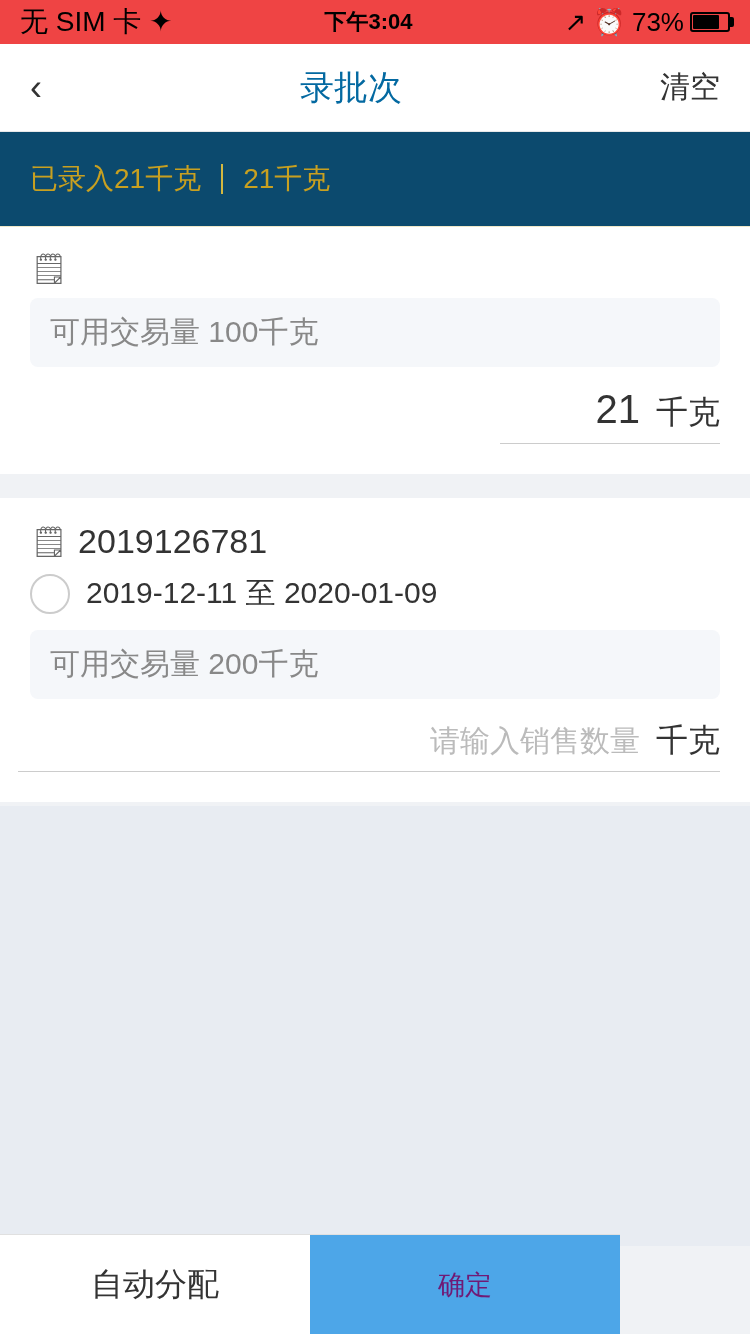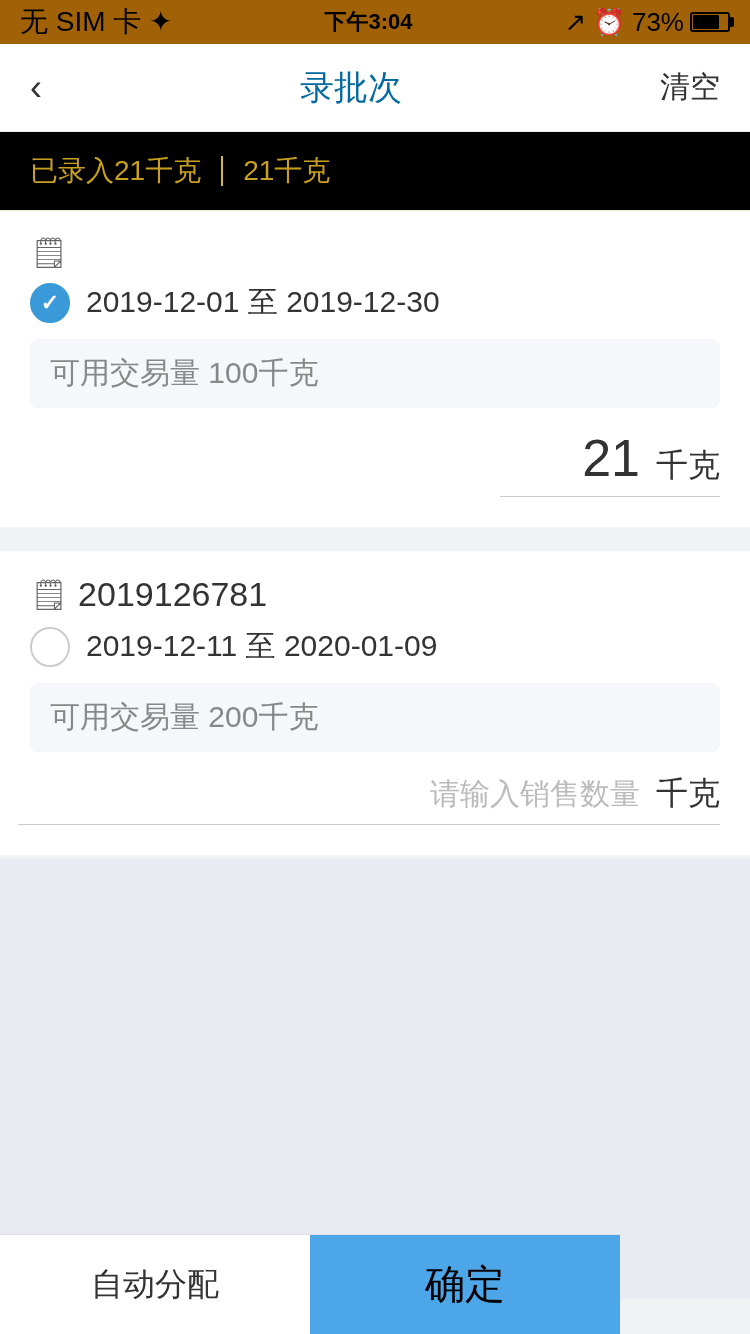--- a/index.html
+++ b/index.html
@@ -10,21 +10,21 @@
       font-family: -apple-system, "PingFang SC", "Helvetica Neue", sans-serif;
       background: #f0f2f5;
       position: relative;
       overflow-x: hidden;
     }
 
     
     .status-bar {
       width: 750px;
       height: 44px;
-      background: #a16207;
+      background: #ef4444;
       display: flex;
       align-items: center;
       justify-content: space-between;
       padding: 0 20px;
     }
     .status-left {
       font-size: 28px;
       font-weight: 500;
       color: #000;
     }
@@ -91,22 +91,22 @@
       color: #0369a1;
     }
     .nav-clear {
       font-size: 30px;
       color: #333;
       cursor: pointer;
     }
 
     
     .summary-banner {
-      background: #000000;
-      padding: 20px 30px;
+      background: #0c4a6e;
+      padding: 28px 30px;
       display: flex;
       align-items: center;
       gap: 20px;
       border-bottom: 1px solid #f0e8c8;
     }
     .summary-text {
       font-size: 28px;
       color: #c8a020;
       font-weight: 500;
     }
@@ -209,22 +209,22 @@
       font-size: 32px;
       color: #333;
       background: #fff;
       cursor: pointer;
     }
     .btn-confirm {
       flex: 1;
       display: flex;
       align-items: center;
       justify-content: center;
-      font-size: 40px;
-      color: #000000;
+      font-size: 27px;
+      color: #701a75;
       background: #4da6e8;
       cursor: pointer;
     }
 
     .section-gap {
       height: 20px;
       background: #f0f2f5;
     }
   </style>
 </head>
@@ -251,33 +251,29 @@
 <div class="summary-banner">
   <span class="summary-text">已录入21千克</span>
   <div class="summary-divider"></div>
   <span class="summary-value">21千克</span>
 </div>
 
 <div class="batch-item">
   <div class="batch-header">
     <span class="batch-icon">🗒</span>
   </div>
-  <div class="batch-date-row">
-    <div class="radio-btn checked"></div>
-    <span class="batch-date">2019-12-01 至 2019-12-30</span>
-  </div>
   <div class="batch-avail-box">
     <span class="batch-avail-text">可用交易量 100千克</span>
   </div>
 </div>
 
 <div style="background:#fff; padding: 20px 30px 30px 30px; display:flex; align-items:center; justify-content:flex-end; gap:16px; margin-bottom:4px;">
   <div style="display:flex; flex-direction:column; align-items:flex-end;">
     <div style="display:flex; align-items:baseline; gap:16px;">
-      <span style="font-size:52px; color:#333; min-width:100px; text-align:right;">21</span>
+      <span style="font-size:40px; color:#333; min-width:100px; text-align:right;">21</span>
       <span style="font-size:32px; color:#333;">千克</span>
     </div>
     <div style="height:1px; background:#ccc; width:220px; margin-top:8px;"></div>
   </div>
 </div>
 
 <div class="section-gap"></div>
 
 <div class="batch-item">
   <div class="batch-header">

